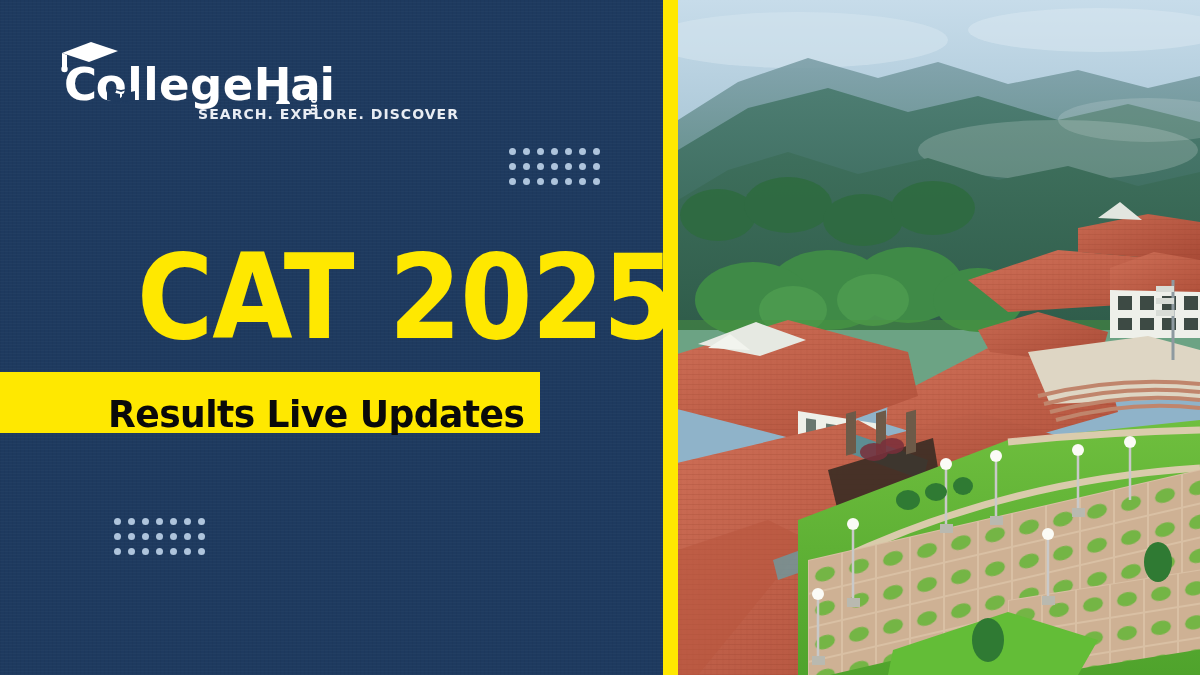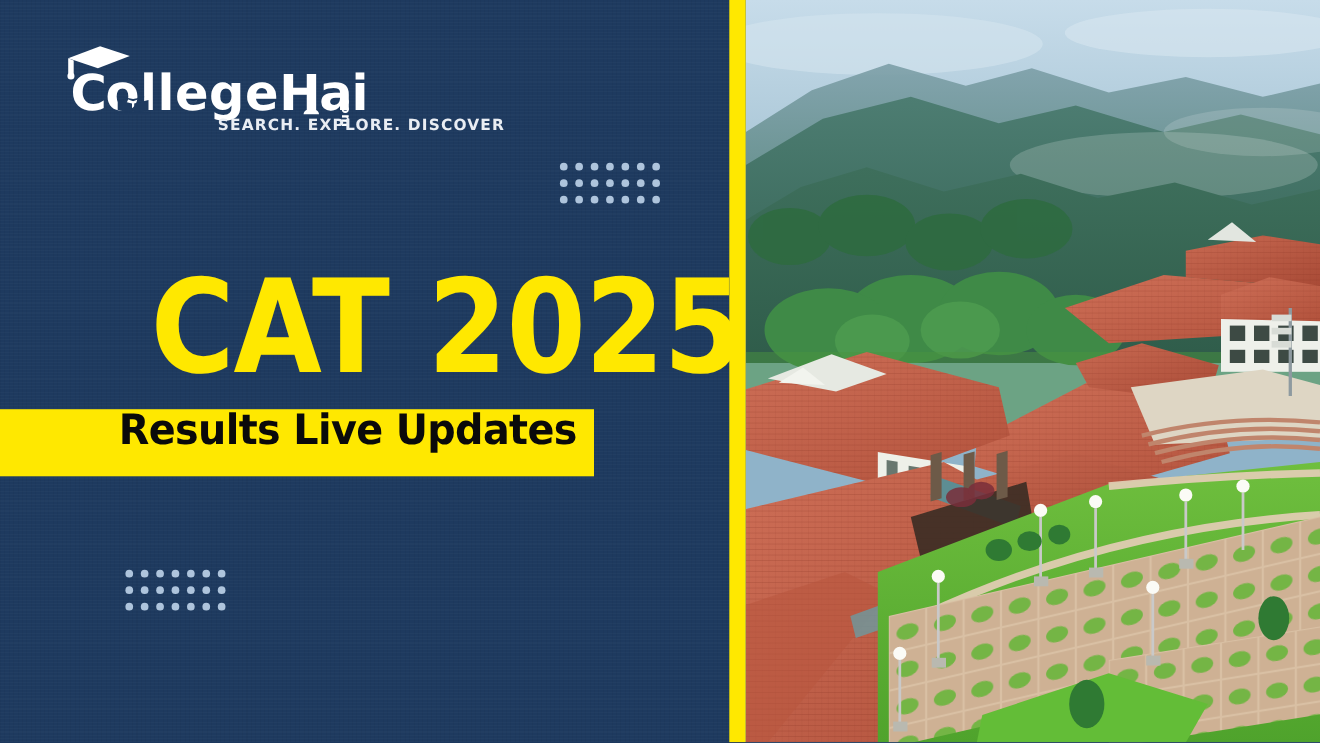--- a/index.html
+++ b/index.html
@@ -71,21 +71,21 @@
     font-size:118px; line-height:118px;
     letter-spacing:-1px;
     transform:scaleX(.88); transform-origin:left center;
     white-space:nowrap;
   }
 
   
   #subtitle-bar {
     position:absolute; left:0; top:372px; width:540px; height:61px;
     background:#FFE800;
-    display:flex; align-items:flex-start;
+    display:flex; align-items:flex-end;
   }
   #subtitle-text {
     margin-left:108px;
     color:#0a0a0a;
     font-family:"DejaVu Sans", sans-serif;
     font-weight:700; font-size:38px; line-height:1;
     letter-spacing:-.6px;
     transform:scaleX(.95); transform-origin:left center;
     white-space:nowrap;
   }

